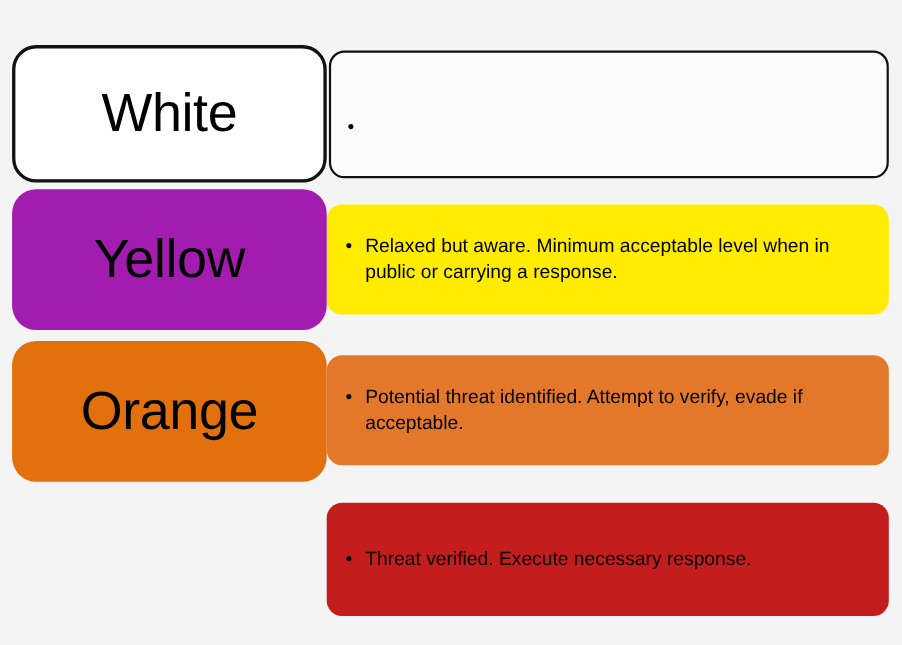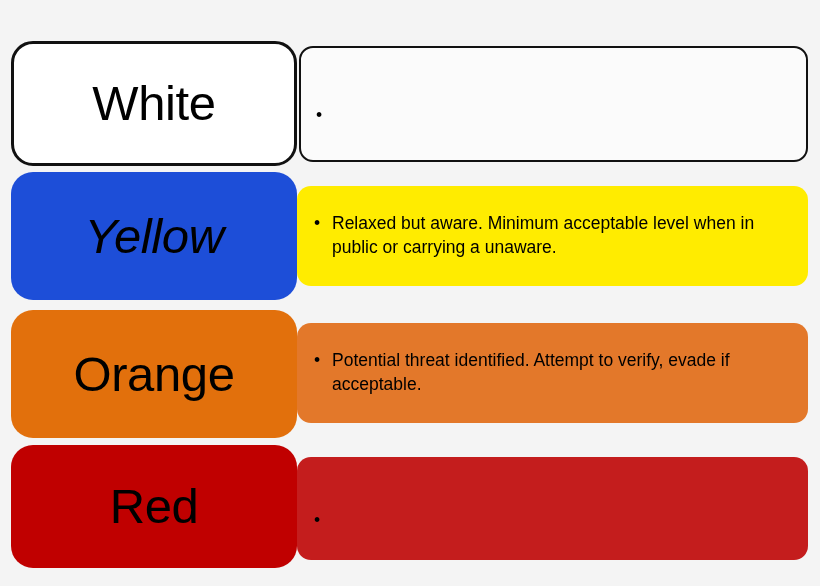--- a/index.html
+++ b/index.html
@@ -101,23 +101,22 @@
     border: 2.6px solid #111111;
     padding: 0 12px;
   }
 
   
   #row-yellow { top: 172px; height: 138px; }
   #row-yellow .level-label-box {
     top: 0px;
     width: 286px;
     height: 128px;
-    background: #1d4ed8;
-    border: none;
-    font-style: italic;
+    background: #a21caf;
+    border: none;
   }
   #row-yellow .level-desc-box {
     top: 14px;
     left: 297px;
     width: 511px;
     height: 100px;
     background: #ffec00;
     border: none;
     padding: 0 14px;
   }
@@ -179,46 +178,44 @@
   </div>
 
   <div class="level-row" id="row-yellow">
     <div class="level-label-box">
       <span class="level-label-text">Yellow</span>
     </div>
     <div class="level-desc-box">
       <ul class="desc-list">
         <li class="desc-item">
           <span class="bullet-glyph">•</span>
-          <span>Relaxed but aware. Minimum acceptable level when in public or carrying a unaware.</span>
+          <span>Relaxed but aware. Minimum acceptable level when in public or carrying a response.</span>
         </li>
       </ul>
     </div>
   </div>
 
   <div class="level-row" id="row-orange">
     <div class="level-label-box">
       <span class="level-label-text">Orange</span>
     </div>
     <div class="level-desc-box">
       <ul class="desc-list">
         <li class="desc-item">
           <span class="bullet-glyph">•</span>
           <span>Potential threat identified. Attempt to verify, evade if acceptable.</span>
         </li>
       </ul>
     </div>
   </div>
 
   <div class="level-row" id="row-red">
-    <div class="level-label-box">
-      <span class="level-label-text">Red</span>
-    </div>
-    <div class="level-desc-box">
-      <ul class="desc-list">
-        <li class="desc-item">
-          <span class="bullet-glyph">•</span>
+    <div class="level-desc-box">
+      <ul class="desc-list">
+        <li class="desc-item">
+          <span class="bullet-glyph">•</span>
+          <span>Threat verified. Execute necessary response.</span>
         </li>
       </ul>
     </div>
   </div>
 
 </div>
 
 </body></html>

